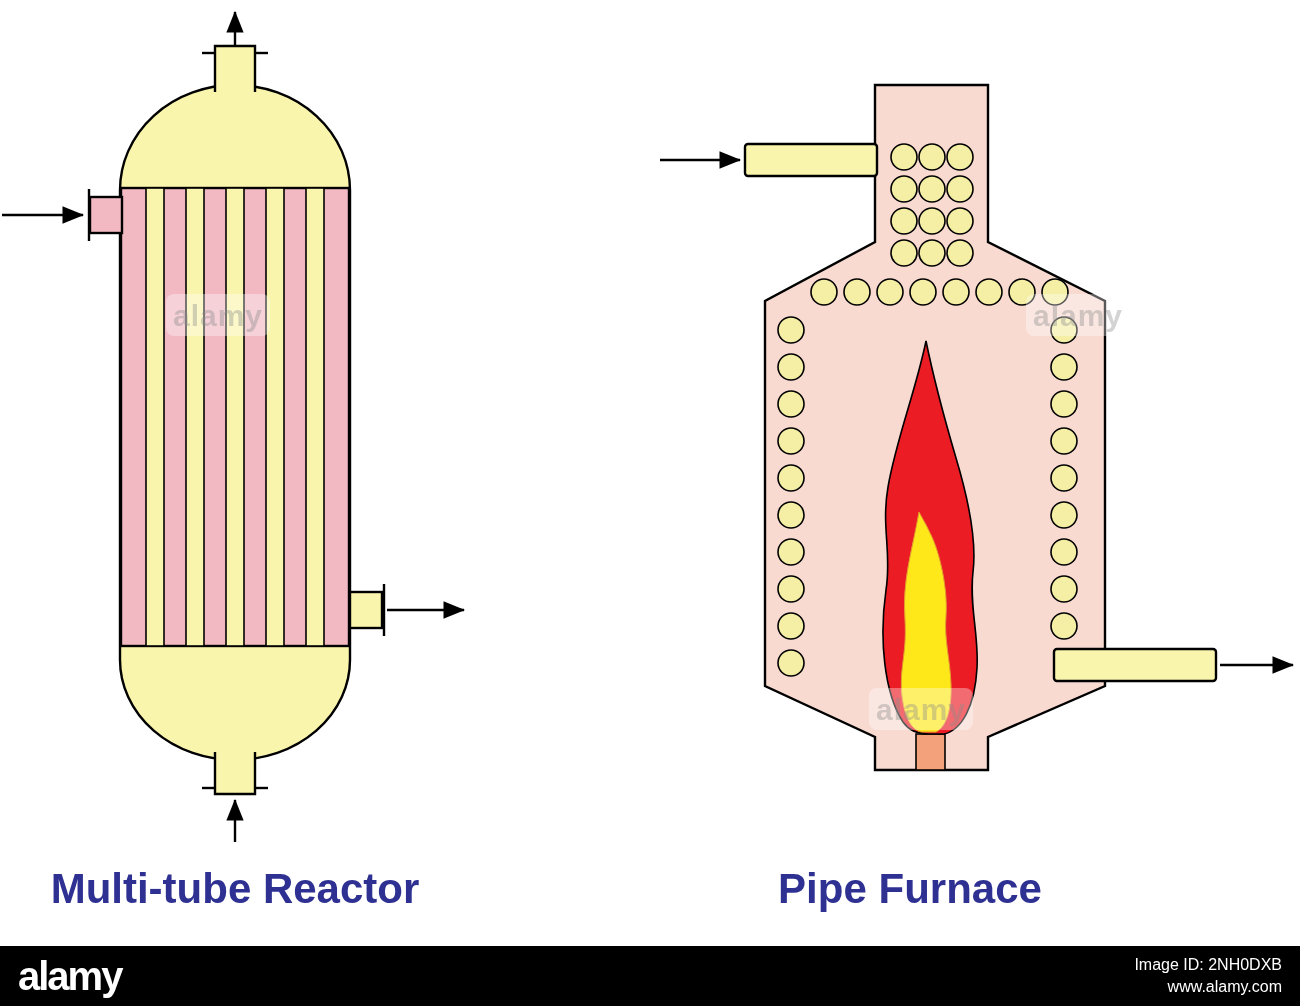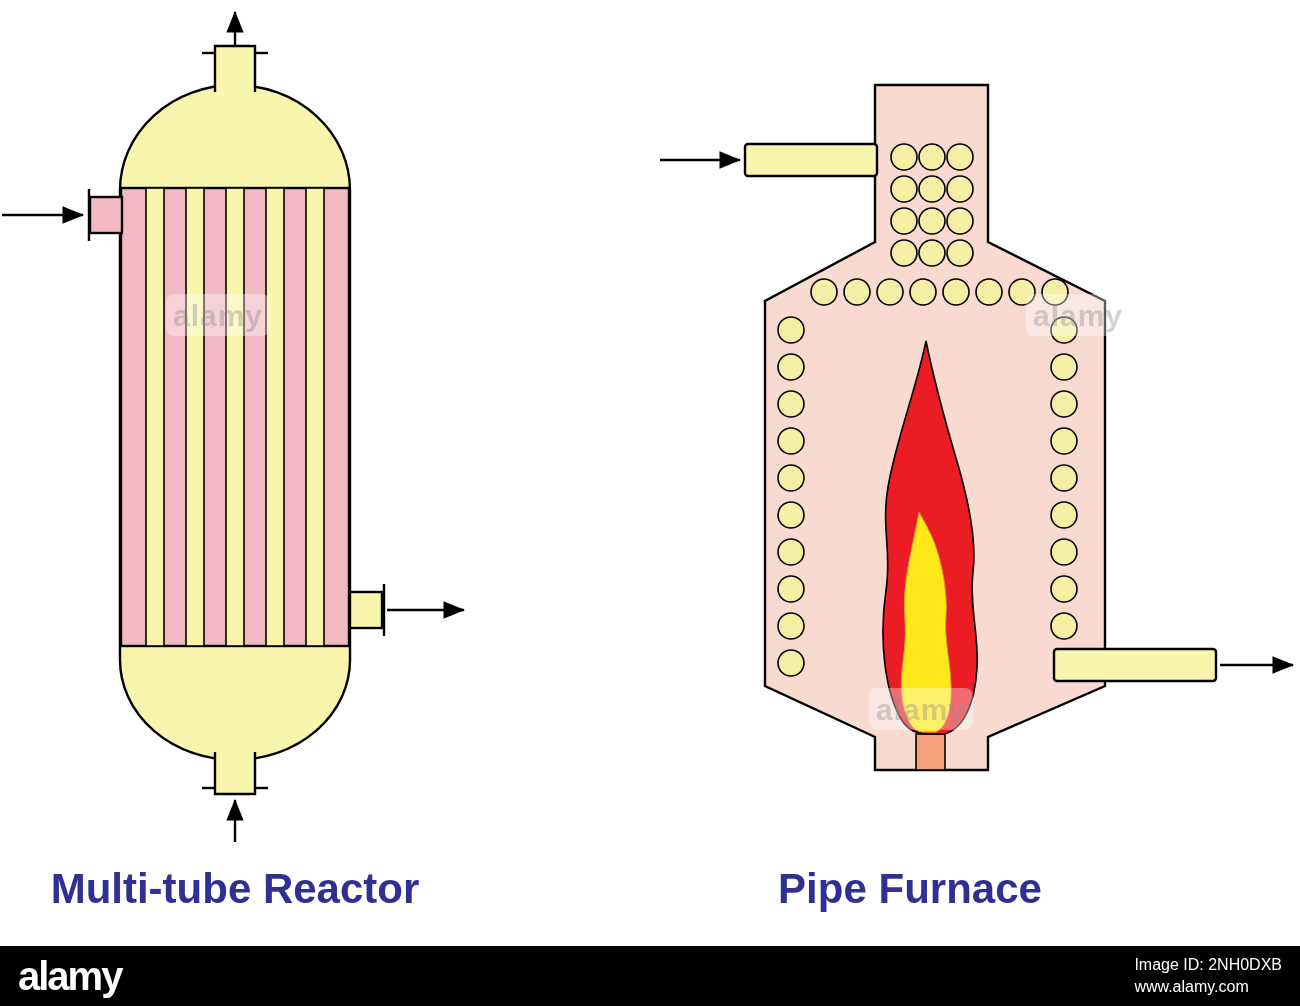--- a/index.html
+++ b/index.html
@@ -40,21 +40,21 @@
     fill:rgba(140,140,140,0.38);font-size:30px;font-weight:700;
     font-family:"Liberation Sans", sans-serif;text-anchor:middle;letter-spacing:1px;
   }
   .footer{
     position:absolute;left:0;bottom:0;width:100%;height:60px;
     background:var(--footer-bg,#000);color:var(--footer-text,#fff);
     display:flex;align-items:center;justify-content:space-between;
     padding:0 18px;box-sizing:border-box;
   }
   .brand{font-size:40px;font-weight:700;letter-spacing:-2px;line-height:1;}
-  .footer-right{text-align:left;font-size:16px;line-height:1.4;margin-left:14px;}
+  .footer-right{text-align:right;font-size:16px;line-height:1.4;margin-left:14px;}
 </style>
 </head>
 <body>
 
 <div class="canvas">
 
   <svg width="1300" height="946" viewBox="0 0 1300 946">
     <defs>
       <marker id="arrow" viewBox="0 0 10 8" refX="9.5" refY="4" markerWidth="9" markerHeight="7.2" orient="auto-start-reverse">
         <path d="M0,0 L10,4 L0,8 Z" fill="#000"></path>

